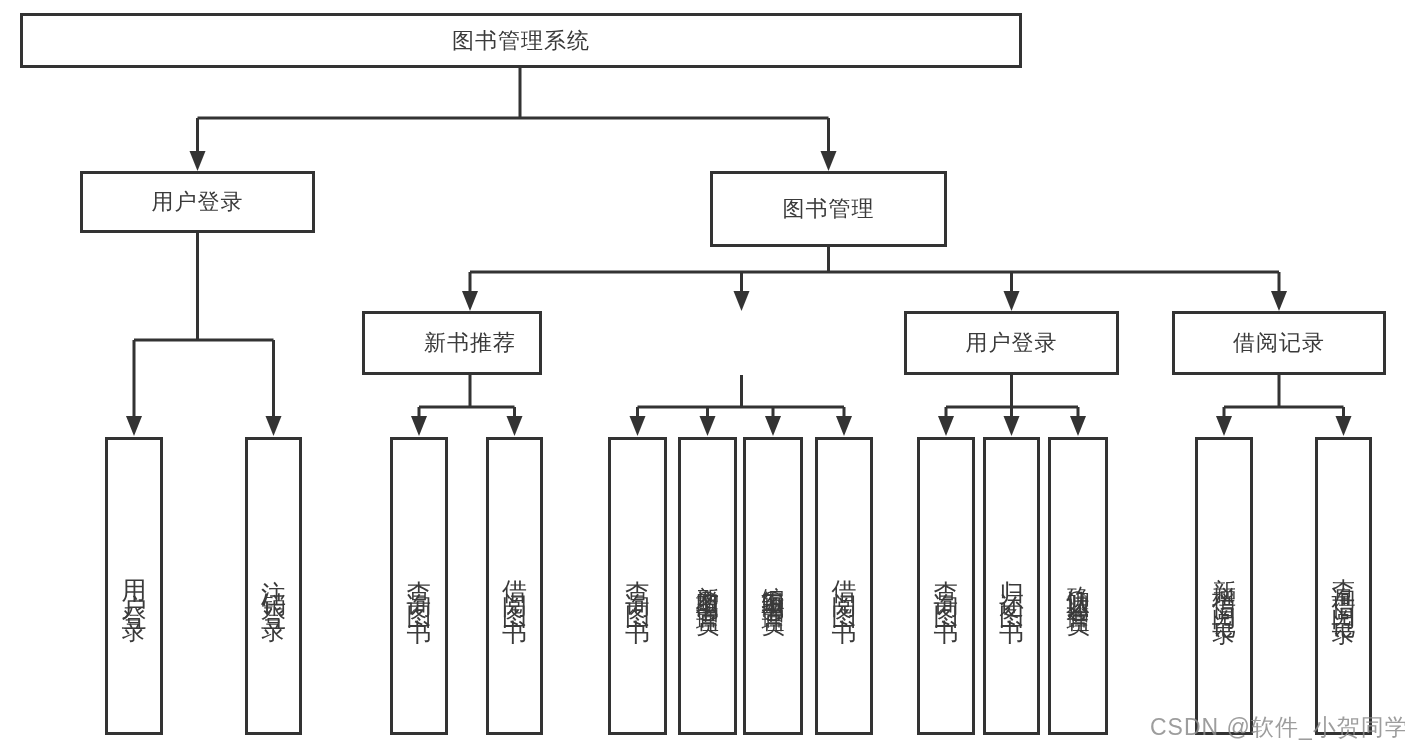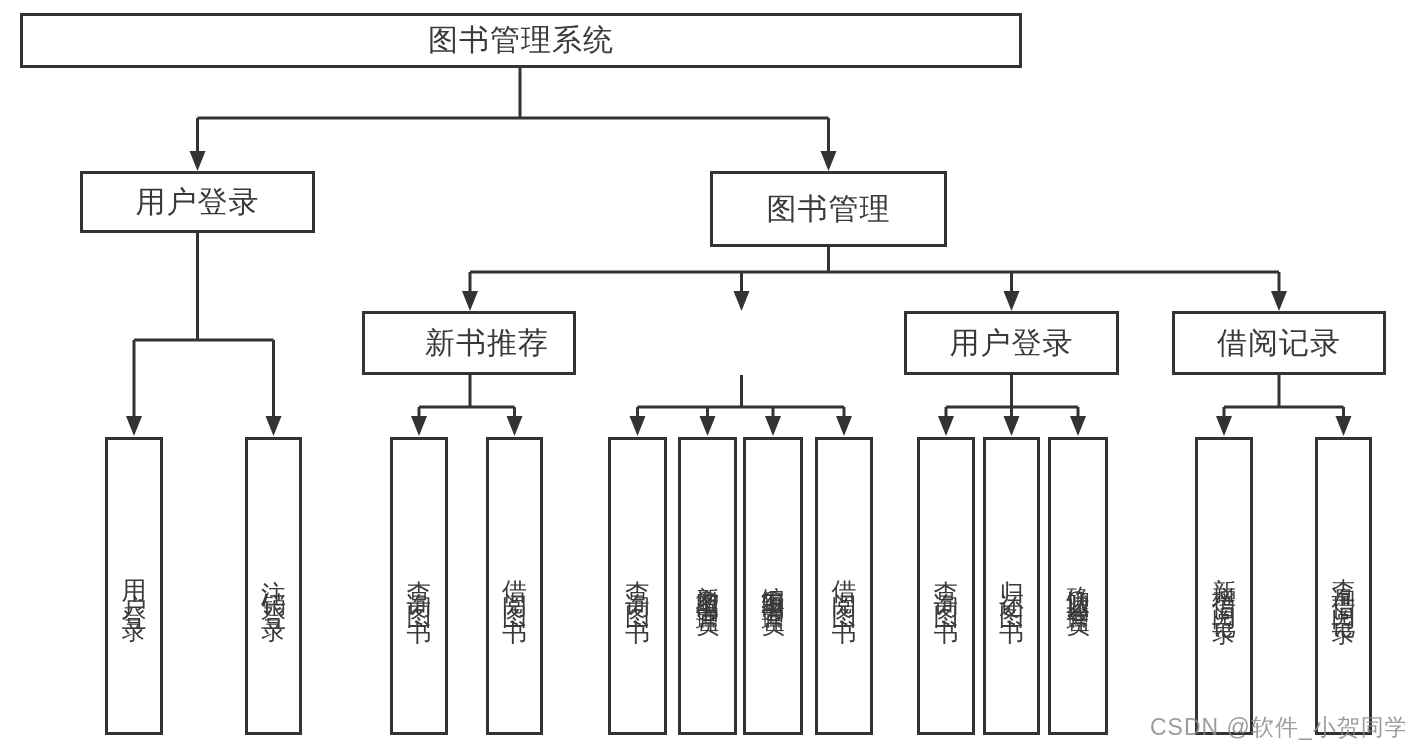--- a/index.html
+++ b/index.html
@@ -30,21 +30,21 @@
     box-sizing: border-box;
     border: 3px solid #333333;
     background: #ffffff;
     display: flex;
     align-items: center;
     justify-content: center;
     color: #3a3a3a;
     text-align: center;
   }
   .hbox {
-    font-size: 30px;
+    font-size: 22px;
     letter-spacing: 1px;
     white-space: nowrap;
   }
   .vbox {
     writing-mode: vertical-rl;
     text-orientation: upright;
     line-height: 1;
   }
   .v4 { font-size: 25px; letter-spacing: 13px; }
   .v6 { font-size: 24px; letter-spacing: 9px; }
@@ -105,21 +105,21 @@
       <polygon points="1216,416 1232,416 1224,436"></polygon>
       <polygon points="1335.5,416 1351.5,416 1343.5,436"></polygon>
     </g>
   </svg>
 
   <div class="box hbox" style="left:20px; top:13px; width:1002px; height:55px;">图书管理系统</div>
 
   <div class="box hbox" style="left:80px; top:171px; width:235px; height:62px;">用户登录</div>
   <div class="box hbox" style="left:710px; top:171px; width:237px; height:76px;">图书管理</div>
 
-  <div class="box hbox" style="left:362px; top:311px; width:214px; height:64px;padding-left:36px;">新书推荐</div>
+  <div class="box hbox" style="left:362px; top:311px; width:180px; height:64px;padding-left:36px;">新书推荐</div>
   <div class="box hbox" style="left:904px; top:311px; width:215px; height:64px;">用户登录</div>
   <div class="box hbox" style="left:1172px; top:311px; width:214px; height:64px;">借阅记录</div>
 
   <div class="box vbox v4" style="left:105px; top:437px; width:58px; height:298px;">用户登录</div>
   <div class="box vbox v4" style="left:245px; top:437px; width:57px; height:298px;">注销登录</div>
 
   <div class="box vbox v4" style="left:390px; top:437px; width:58px; height:298px;">查询图书</div>
   <div class="box vbox v4" style="left:486px; top:437px; width:57px; height:298px;">借阅图书</div>
 
   <div class="box vbox v4" style="left:608px; top:437px; width:59px; height:298px;">查询图书</div>

